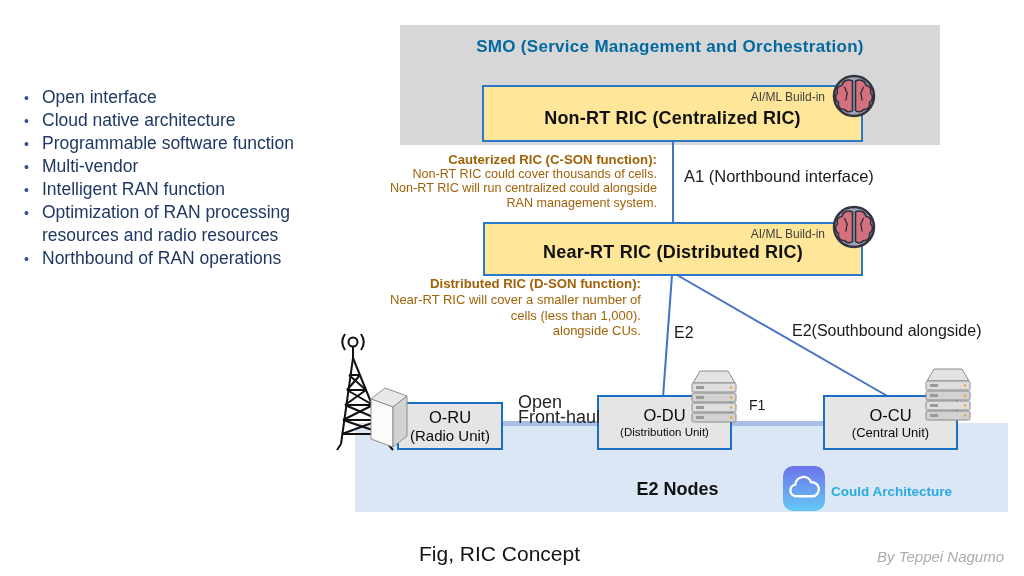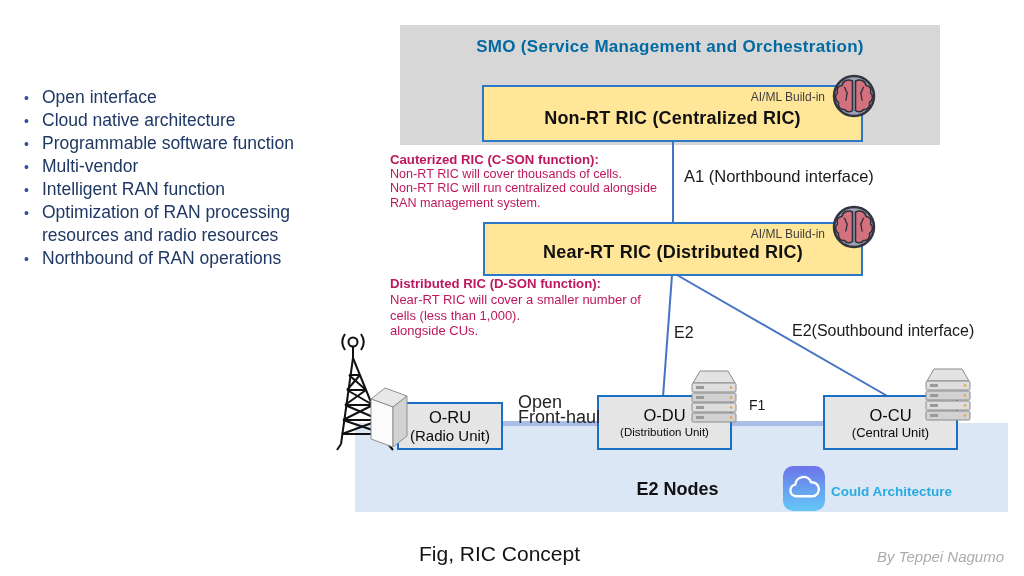--- a/index.html
+++ b/index.html
@@ -35,21 +35,21 @@
   
   .brain{position:absolute;width:44px;height:44px;}
   .brain-1{left:832px;top:74px;}
   .brain-2{left:832px;top:205px;}
 
   
   .lines-svg{position:absolute;left:0;top:0;width:1024px;height:576px;pointer-events:none;}
   .conn{stroke:#4472c4;stroke-width:2;}
 
   
-  .ann{position:absolute;color:#be185d;white-space:nowrap;}
+  .ann{position:absolute;color:#a16207;white-space:nowrap;text-align:right;}
   .ann-cson{left:390px;top:153px;font-size:12.6px;line-height:14.2px;}
   .ann-dson{left:390px;top:276px;font-size:13px;line-height:15.8px;}
   .ann .ann-title{font-weight:bold;font-size:13.2px;}
 
   
   .if-label{position:absolute;color:#1a1a1a;}
   .a1-label{left:684px;top:167px;font-size:16.5px;}
   .e2-label{left:674px;top:324px;font-size:16px;}
   .e2s-label{left:792px;top:322px;font-size:16px;}
   .f1-label{left:749px;top:397px;font-size:14px;}
@@ -231,34 +231,34 @@
     <li>Cloud native architecture</li>
     <li>Programmable software function</li>
     <li>Multi-vendor</li>
     <li>Intelligent RAN function</li>
     <li>Optimization of RAN processing resources and radio resources</li>
     <li>Northbound of RAN operations</li>
   </ul>
 
   <div class="ann ann-cson">
     <div class="ann-title">Cauterized RIC (C-SON function):</div>
-    <div>Non-RT RIC will cover thousands of cells.</div>
+    <div>Non-RT RIC could cover thousands of cells.</div>
     <div>Non-RT RIC will run centralized could alongside</div>
     <div>RAN management system.</div>
   </div>
   <div class="ann ann-dson">
     <div class="ann-title">Distributed RIC (D-SON function):</div>
     <div>Near-RT RIC will cover a smaller number of</div>
     <div>cells (less than 1,000).</div>
     <div>alongside CUs.</div>
   </div>
 
   <div class="if-label a1-label">A1 (Northbound interface)</div>
   <div class="if-label e2-label">E2</div>
-  <div class="if-label e2s-label">E2(Southbound interface)</div>
+  <div class="if-label e2s-label">E2(Southbound alongside)</div>
   <div class="if-label f1-label">F1</div>
   <div class="if-label fh-label">
     <div>Open</div>
     <div>Front-haul</div>
   </div>
 
   <div class="e2nodes-label">E2 Nodes</div>
   <div class="cloud-chip">
     <svg width="40" height="40" viewBox="0 0 44 44">
       <path d="M31.5 30h-18a6.5 6.5 0 0 1-1.1-12.9 9 9 0 0 1 17.4-2.5A6.7 6.7 0 0 1 31.5 30z" fill="none" stroke="#ffffff" stroke-width="2.6" stroke-linejoin="round"></path>

